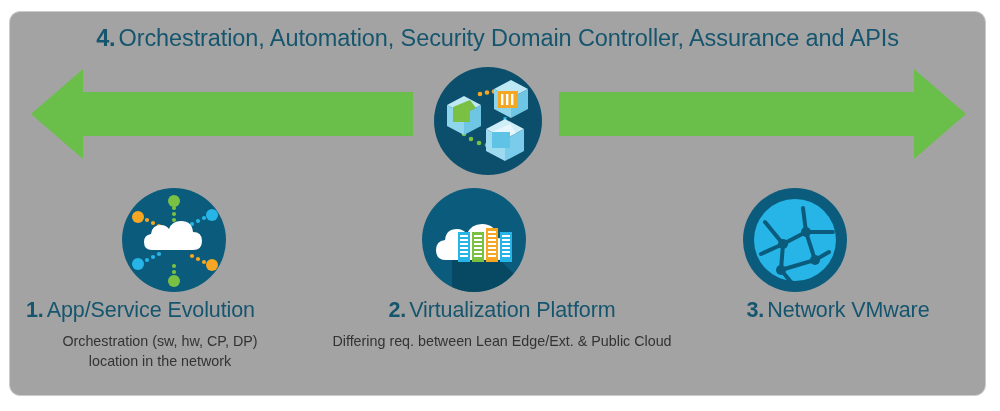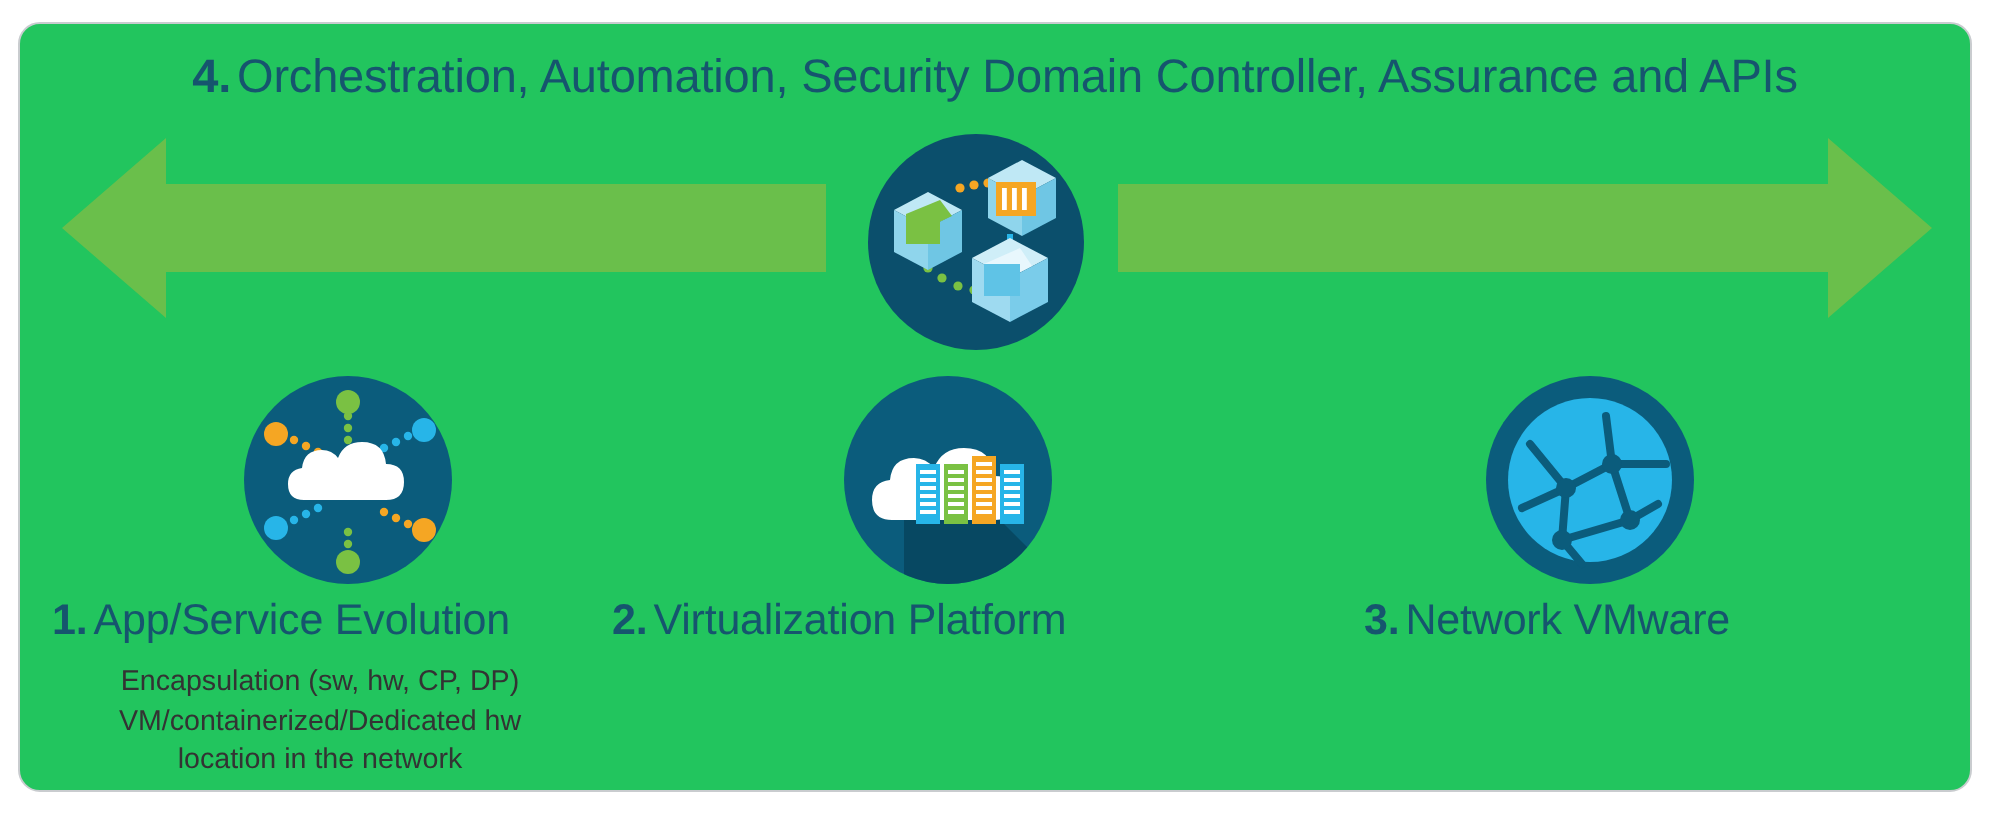--- a/index.html
+++ b/index.html
@@ -15,21 +15,21 @@
   }
   #diagram-card {
     position: absolute;
     left: 9px;
     top: 11px;
     width: 977px;
     height: 385px;
     box-sizing: border-box;
     border: 1px solid #c9cccf;
     border-radius: 11px;
-    background: #22c55e;
+    background: #a3a3a3;
   }
 
   
   #title-row {
     position: absolute;
     left: 0;
     top: 13px;
     width: 100%;
     text-align: center;
     white-space: nowrap;
@@ -76,21 +76,21 @@
     top: 286px;
   }
   #column-1 { left: 4px;   width: 292px; }
   #column-2 { left: 296px; width: 392px; }
   #column-3 { left: 672px; width: 312px; }
 
   .col-heading {
     color: #16556e;
     font-size: 21.5px;
     white-space: nowrap;
-    text-align: left;
+    text-align: center;
     letter-spacing: -0.1px;
     margin-bottom: 9px;
   }
   .col-heading .num {
     font-weight: bold;
     margin-right: 3px;
   }
   #column-1 .col-heading { text-align: left; padding-left: 12px; }
 
   .col-lines {
@@ -300,31 +300,31 @@
       </g>
       <circle cx="52" cy="52" r="41" fill="none" stroke="#0B5C7C" stroke-width="0"></circle>
     </svg>
   </div>
 
   <div id="column-1" class="column">
     <div class="col-heading">
       <span class="num">1.</span><span>App/Service Evolution</span>
     </div>
     <div class="col-lines">
-      <div>Encapsulation (sw, hw, CP, DP)</div>
-      <div>VM/containerized/Dedicated hw</div>
+      <div>Orchestration (sw, hw, CP, DP)</div>
       <div>location in the network</div>
     </div>
   </div>
 
   <div id="column-2" class="column">
     <div class="col-heading">
       <span class="num">2.</span><span>Virtualization Platform</span>
     </div>
     <div class="col-lines">
+      <div>Differing req. between Lean Edge/Ext. &amp; Public Cloud</div>
     </div>
   </div>
 
   <div id="column-3" class="column">
     <div class="col-heading">
       <span class="num">3.</span><span>Network VMware</span>
     </div>
     <div class="col-lines">
     </div>
   </div>

